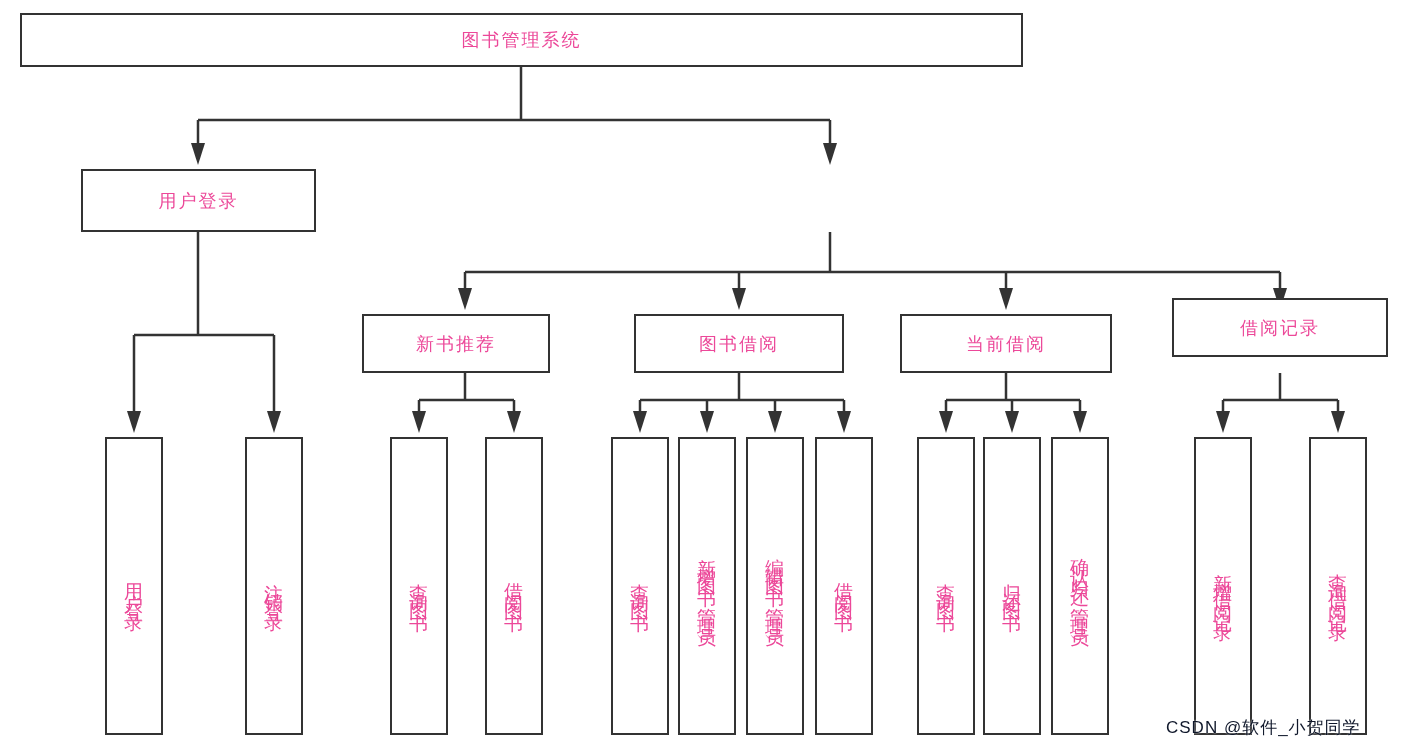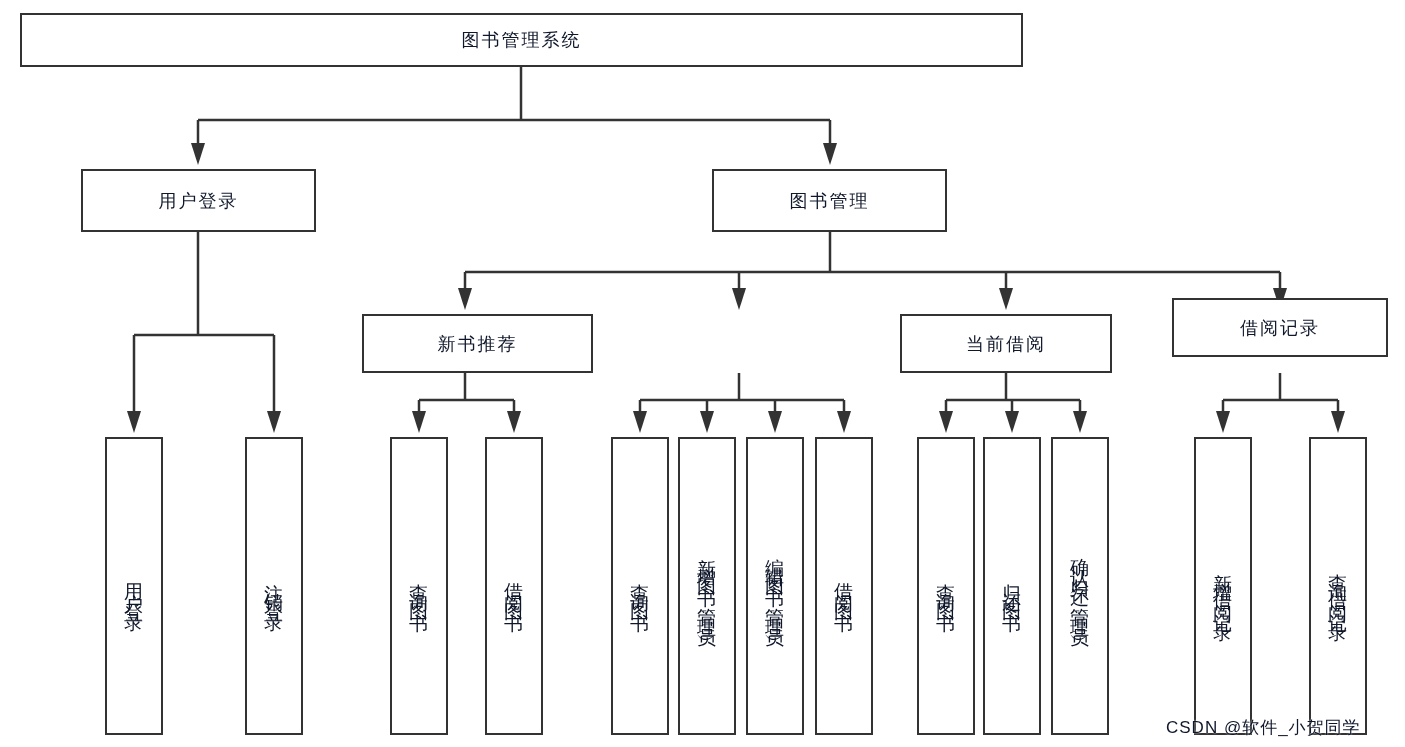--- a/index.html
+++ b/index.html
@@ -9,40 +9,40 @@
     background:#ffffff;
     font-family:"Liberation Sans","DejaVu Sans",sans-serif;
     overflow:hidden;
   }
   .connectors{position:absolute;left:0;top:0;pointer-events:none;}
   .node{
     position:absolute;
     box-sizing:border-box;
     border:2.5px solid #333333;
     background:#ffffff;
-    color:#0f172a;
+    color:#ec4899;
     display:flex;
     align-items:center;
     justify-content:center;
     text-align:center;
   }
   .h{font-size:18px;letter-spacing:2px;}
   .v{
     writing-mode:vertical-rl;
     text-orientation:mixed;
     font-size:19px;
     letter-spacing:10px;
     line-height:1;
     padding-top:4px;
   }
   
   .n-root{left:20px;top:13px;width:1003px;height:54px;}
   .n-l2a{left:81px;top:169px;width:235px;height:63px;}
   .n-l2b{left:712px;top:169px;width:235px;height:63px;}
-  .n-l3a{left:362px;top:314px;width:231px;height:59px;}
+  .n-l3a{left:362px;top:314px;width:188px;height:59px;}
   .n-l3b{left:634px;top:314px;width:210px;height:59px;}
   .n-l3c{left:900px;top:314px;width:212px;height:59px;}
   .n-l3d{left:1172px;top:298px;width:216px;height:59px;}
   .leaf{top:437px;width:58px;height:298px;}
   .lf-1{left:105px;} .lf-2{left:245px;}
   .lf-3{left:390px;} .lf-4{left:485px;}
   .lf-5{left:611px;} .lf-6{left:678px;} .lf-7{left:746px;} .lf-8{left:815px;}
   .lf-9{left:917px;} .lf-10{left:983px;} .lf-11{left:1051px;}
   .lf-12{left:1194px;} .lf-13{left:1309px;}
   .watermark{
@@ -107,23 +107,23 @@
       <path d="M1280,373 V400"></path>
       <path d="M1223,400 H1338"></path>
       <path d="M1223,400 V412" marker-end="url(#ah)"></path>
       <path d="M1338,400 V412" marker-end="url(#ah)"></path>
     </g>
   </svg>
 
   <div class="node h n-root">图书管理系统</div>
 
   <div class="node h n-l2a">用户登录</div>
-  <div class="node h n-l2b">图书管理</div>
 
   <div class="node h n-l3a">新书推荐</div>
+  <div class="node h n-l3b">图书借阅</div>
   <div class="node h n-l3c">当前借阅</div>
   <div class="node h n-l3d">借阅记录</div>
 
   <div class="node v leaf lf-1">用户登录</div>
   <div class="node v leaf lf-2">注销登录</div>
 
   <div class="node v leaf lf-3">查询图书</div>
   <div class="node v leaf lf-4">借阅图书</div>
 
   <div class="node v leaf lf-5">查询图书</div>

